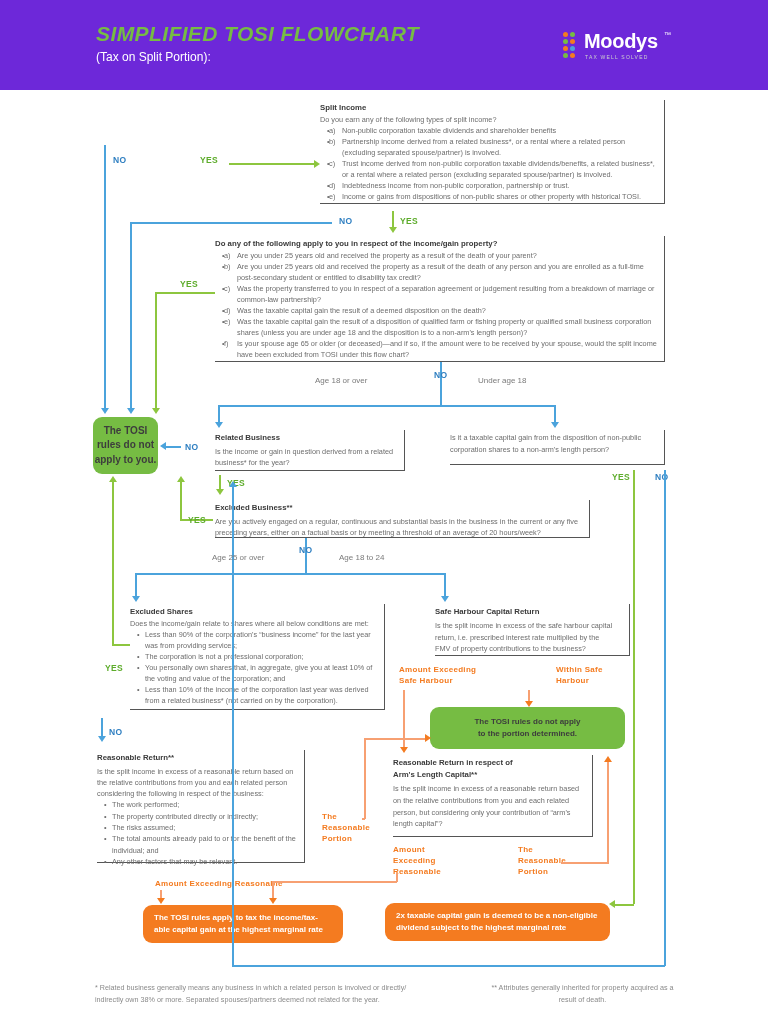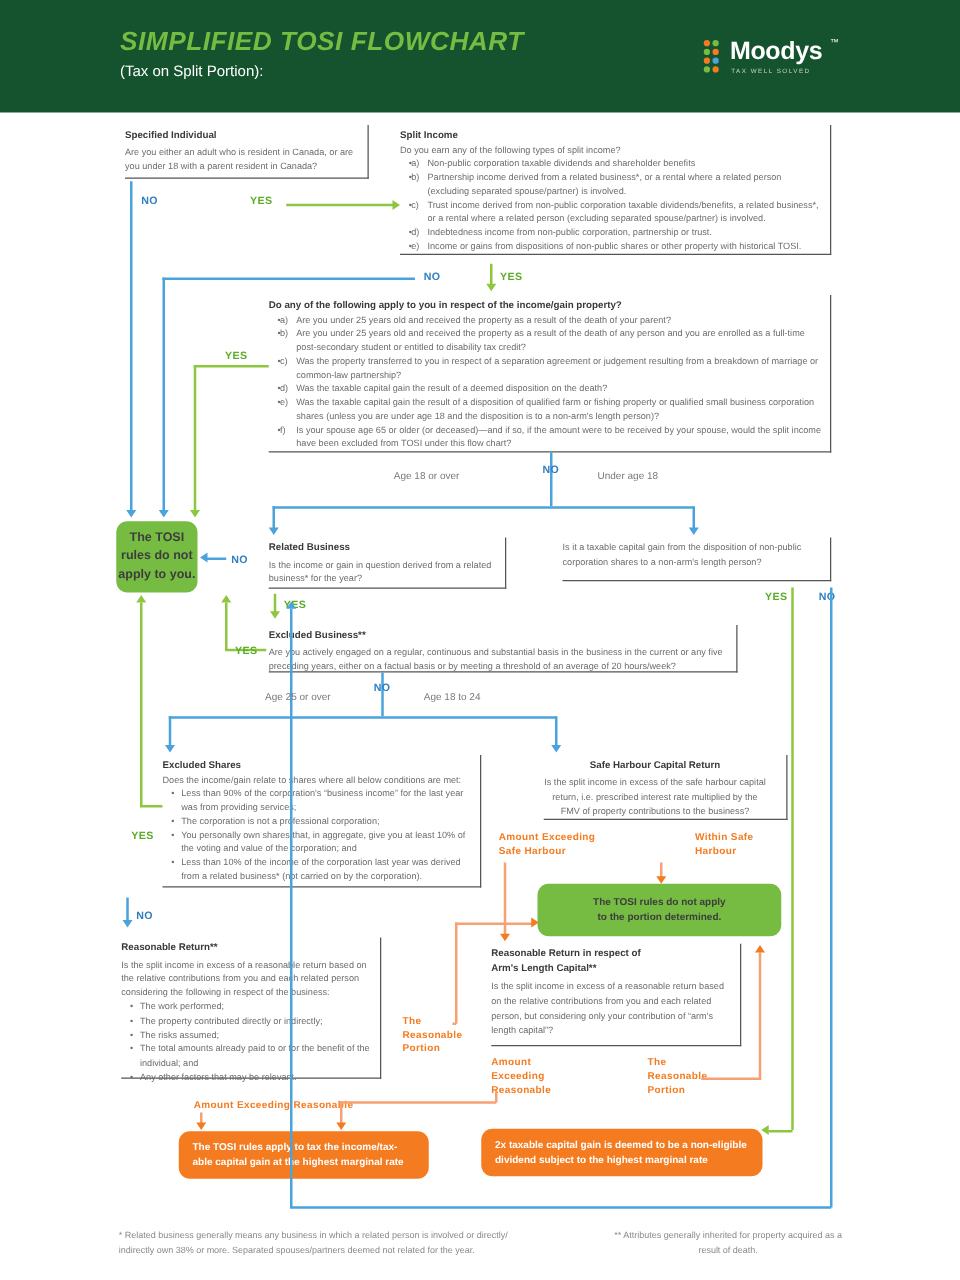--- a/index.html
+++ b/index.html
@@ -1,20 +1,20 @@
 <!DOCTYPE html>
 <html><head>
 <meta charset="utf-8">
 <style>
   html,body{margin:0;padding:0;background:#ffffff;}
   body{width:768px;height:1024px;font-family:"Liberation Sans", sans-serif;color:#4d4d4d;overflow:hidden;}
   #page{position:relative;width:768px;height:1024px;background:#fff;}
 
   
-  .header{position:absolute;left:0;top:0;width:768px;height:90px;background:#14532d;}
+  .header{position:absolute;left:0;top:0;width:768px;height:90px;background:#6d28d9;}
   .hdr-title{position:absolute;left:96px;top:22px;font-size:21px;font-weight:bold;color:#76bc43;letter-spacing:.4px;font-style:italic;}
   .hdr-sub{position:absolute;left:96px;top:50px;font-size:12px;color:#ffffff;}
   .logo{position:absolute;left:563px;top:30px;width:115px;height:36px;}
   .logo-dots{position:absolute;left:0;top:2px;width:16px;height:26px;}
   .logo-dots i{position:absolute;width:5px;height:5px;border-radius:50%;display:block;}
   .logo-word{position:absolute;left:21px;top:0px;font-size:20px;font-weight:bold;color:#ffffff;letter-spacing:-.3px;}
   .logo-tm{position:absolute;left:101px;top:1px;font-size:7px;color:#fff;}
   .logo-tag{position:absolute;left:22px;top:24px;font-size:5px;color:#cfcfcf;letter-spacing:1.2px;}
 
   
@@ -82,24 +82,20 @@
           <i style="left:7px;top:14px;background:#4ba3dc"></i>
         <i style="left:0;top:21px;background:#76bc43"></i>
           <i style="left:7px;top:21px;background:#f47b20"></i>
       </div>
       <div class="logo-word">Moodys</div>
       <div class="logo-tm">™</div>
       <div class="logo-tag">TAX WELL SOLVED</div>
     </div>
   </div>
 
-  <div class="box shadow" style="left:100px;top:100px;width:195px;height:43px;font-size:7.3px;line-height:1.55;padding:2px 6px 0 0;">
-    <span class="b-title" style="font-size:7.8px;margin-bottom:1.5px;">Specified Individual</span>
-    <span class="b-text">Are you either an adult who is resident in Canada, or are you under 18 with a parent resident in Canada?</span>
-  </div>
 
   <div class="box shadow" style="left:320px;top:100px;width:345px;height:104px;font-size:7.3px;line-height:1.5;padding:2px 6px 0 0;">
     <span class="b-title" style="font-size:7.8px;margin-bottom:1.5px;">Split Income</span>
     <span class="b-text">Do you earn any of the following types of split income?</span>
     <ul class="ol">
       <li><span class="mk">a)</span><span>Non-public corporation taxable dividends and shareholder benefits</span></li>
       <li><span class="mk">b)</span><span>Partnership income derived from a related business*, or a rental where a related person (excluding separated spouse/partner) is involved.</span></li>
       <li><span class="mk">c)</span><span>Trust income derived from non-public corporation taxable dividends/benefits, a related business*, or a rental where a related person (excluding separated spouse/partner) is involved.</span></li>
       <li><span class="mk">d)</span><span>Indebtedness income from non-public corporation, partnership or trust.</span></li>
       <li><span class="mk">e)</span><span>Income or gains from dispositions of non-public shares or other property with historical TOSI.</span></li>
@@ -136,21 +132,21 @@
     <span class="b-title" style="font-size:7.8px;margin-bottom:1.5px;">Excluded Shares</span>
     <span class="b-text">Does the income/gain relate to shares where all below conditions are met:</span>
     <ul>
       <li>Less than 90% of the corporation's “business income” for the last year was from providing services;</li>
       <li>The corporation is not a professional corporation;</li>
       <li>You personally own shares that, in aggregate, give you at least 10% of the voting and value of the corporation; and</li>
       <li>Less than 10% of the income of the corporation last year was derived from a related business* (not carried on by the corporation).</li>
     </ul>
   </div>
 
-  <div class="box shadow" style="left:435px;top:604px;width:195px;height:52px;font-size:7.3px;line-height:1.6;padding:2px 16px 0 0;text-align:center;">
+  <div class="box shadow" style="left:435px;top:604px;width:195px;height:52px;font-size:7.3px;line-height:1.6;padding:2px 16px 0 0;">
     <span class="b-title" style="font-size:7.8px;margin-bottom:1.5px;">Safe Harbour Capital Return</span>
     <span class="b-text">Is the split income in excess of the safe harbour capital return, i.e. prescribed interest rate multiplied by the FMV of property contributions to the business?</span>
   </div>
 
   <div class="box shadow" style="left:97px;top:750px;width:208px;height:113px;font-size:7.3px;line-height:1.55;padding:2px 6px 0 0;">
     <span class="b-title" style="font-size:7.8px;margin-bottom:1.5px;">Reasonable Return**</span>
     <span class="b-text">Is the split income in excess of a reasonable return based on the relative contributions from you and each related person considering the following in respect of the business:</span>
     <ul>
       <li>The work performed;</li>
       <li>The property contributed directly or indirectly;</li>

